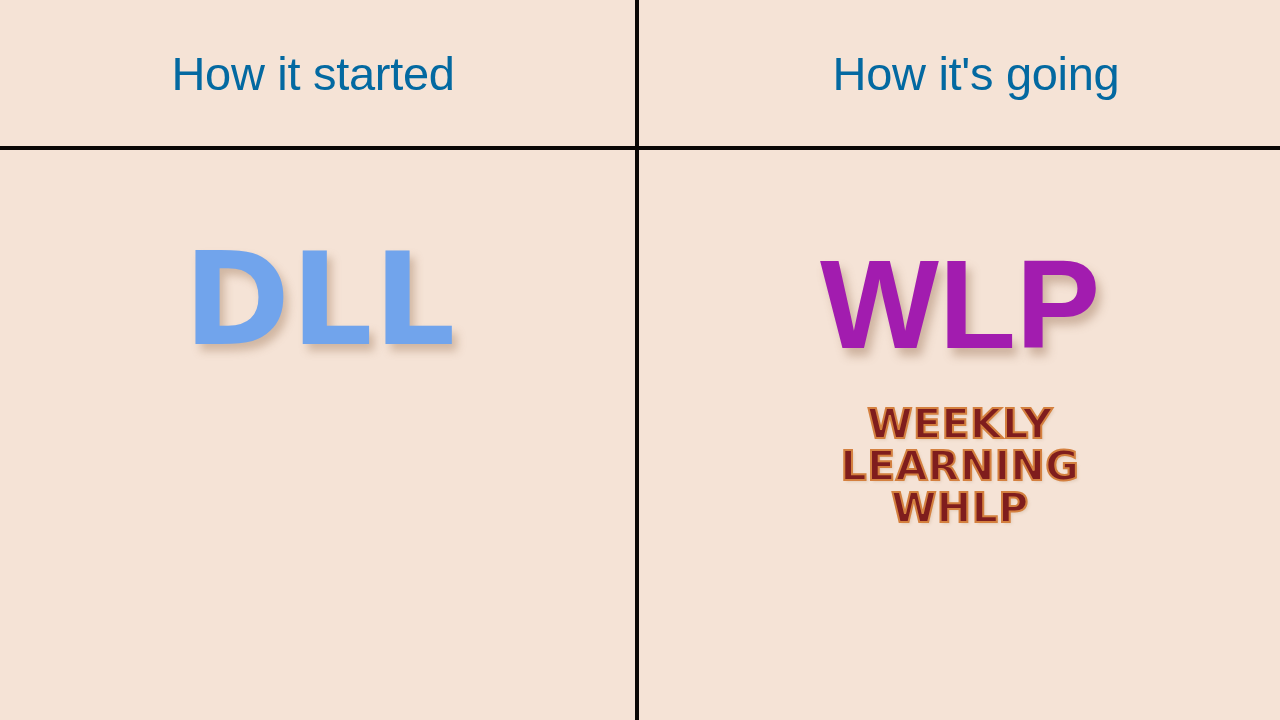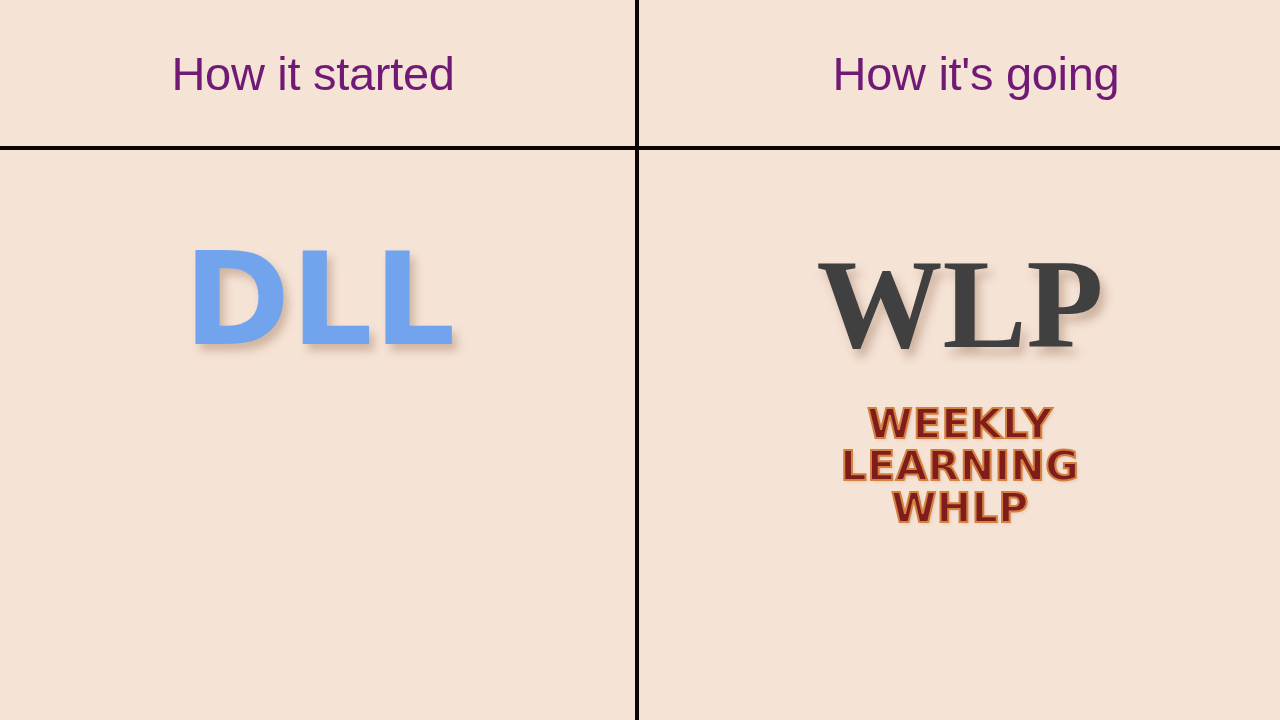--- a/index.html
+++ b/index.html
@@ -51,21 +51,21 @@
     align-items: center;
     justify-content: center;
     box-sizing: border-box;
   }
   .header-cell.left  { padding-right: 14px; }
   .header-cell.right { padding-left: 32px; }
   .header-text {
     font-family: "Liberation Sans", sans-serif;
     font-size: 47px;
     font-weight: 400;
-    color: #701a75;
+    color: #0369a1;
     letter-spacing: -0.3px;
     line-height: 1;
     white-space: nowrap;
   }
 
   
   .body-row {
     position: absolute;
     left: 0;
     top: 150px;
@@ -107,24 +107,24 @@
 
   
   .orange-stack {
     position: absolute;
     left: 0;
     top: 92px;
     width: 640px;
     text-align: center;
   }
   .orange-main {
-    font-family: Liberation Serif, serif;
+    font-family: Liberation Sans, sans-serif;
     font-weight: 700;
     font-size: 126px;
-    color: #404040;
+    color: #a21caf;
     line-height: 1;
     letter-spacing: 0px;
     text-shadow: 5px 8px 10px rgba(150, 110, 80, 0.42);
     white-space: nowrap;
   }
   .orange-sub {
     margin-top: 36px;
     font-family: "DejaVu Sans", sans-serif;
     font-weight: 700;
     font-size: 41px;

